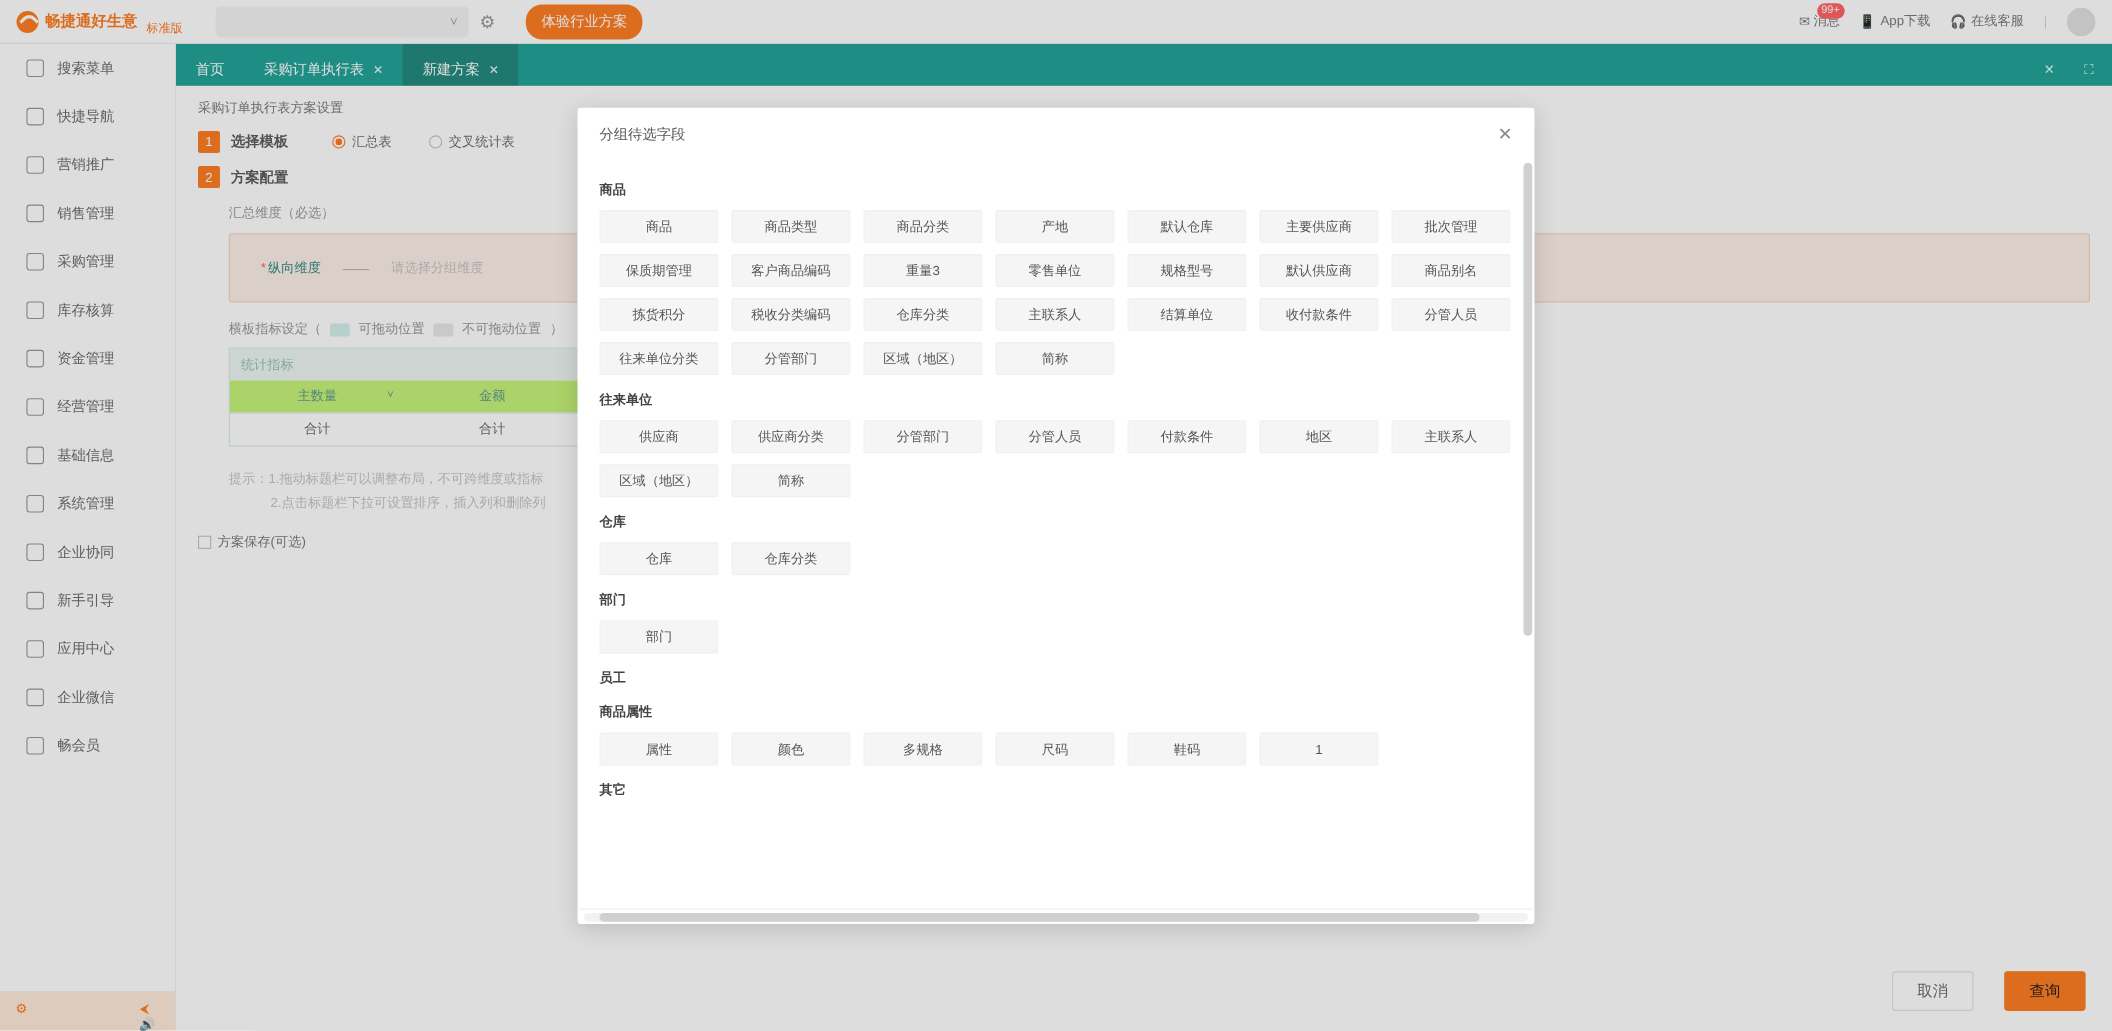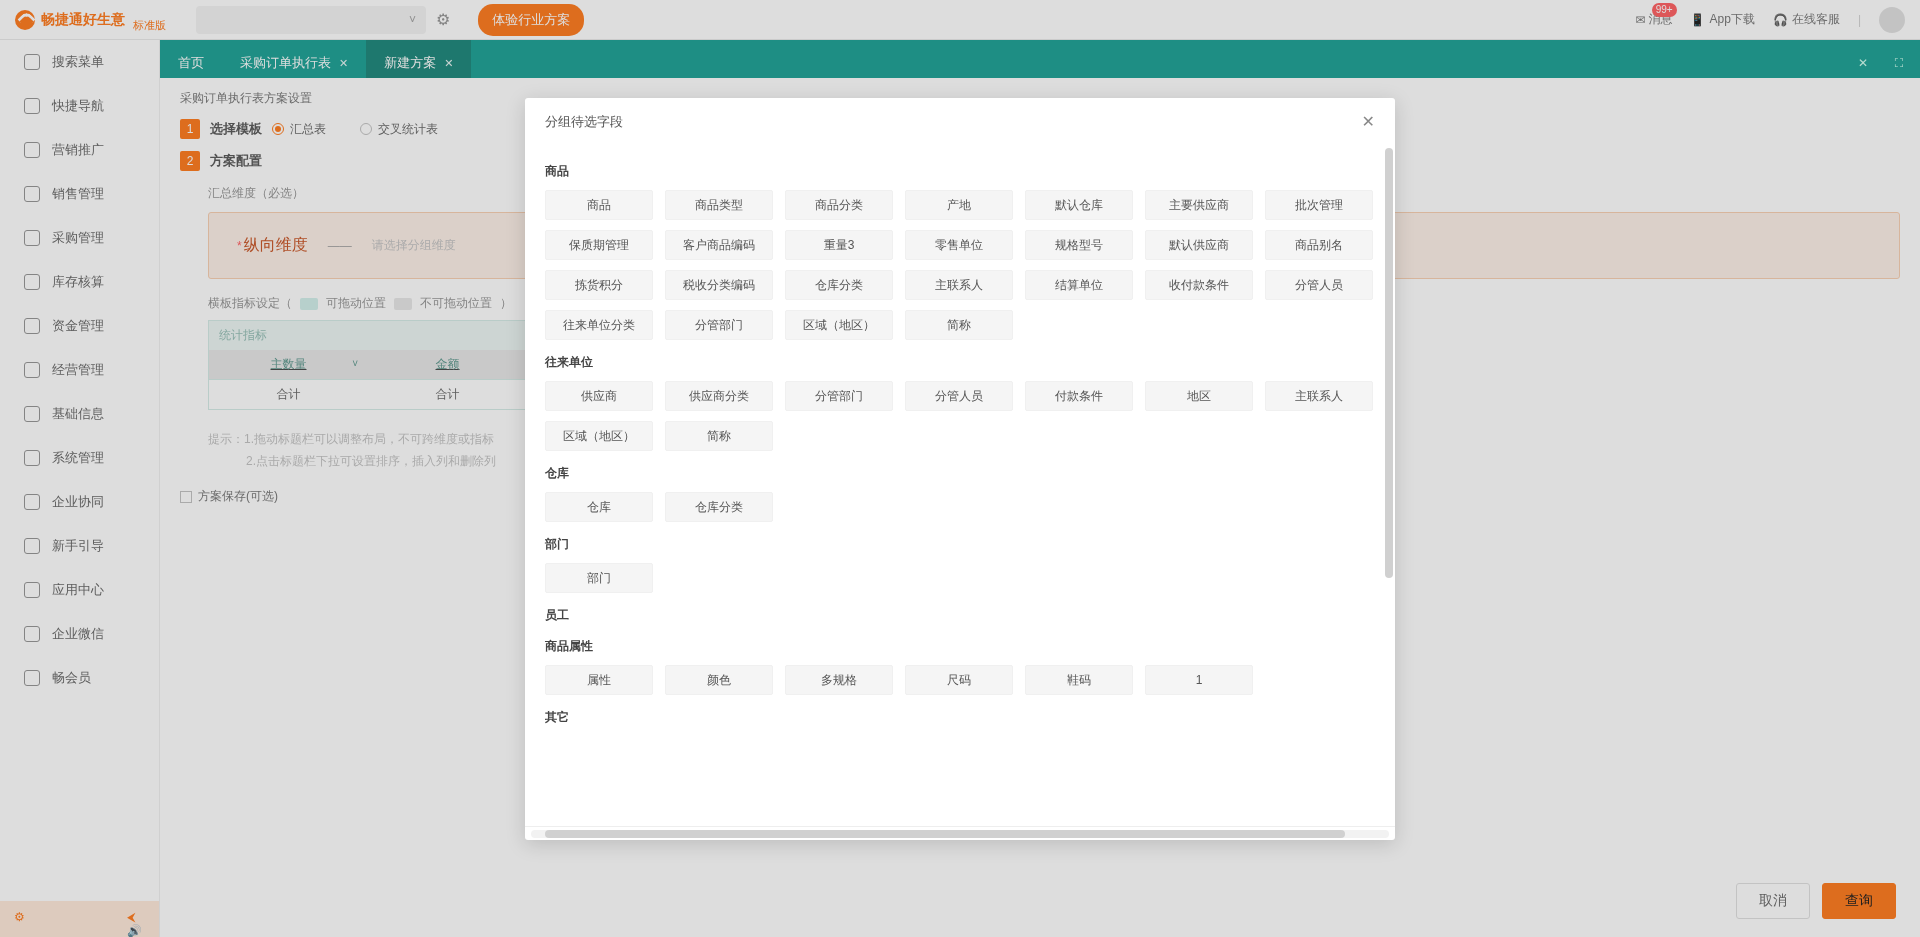--- a/index.html
+++ b/index.html
@@ -34,49 +34,49 @@
 .tab.active { background: #00796b; }
 .tab .x { font-size: 11px; opacity:.9;}
 .tabstrip-right { margin-left:auto; display:flex; align-items:center; padding-right:8px; gap:10px;}
 .ts-btn { width:26px; height:26px; display:flex; align-items:center; justify-content:center; color:#cfe; }
 
 
 .content { position:absolute; left:160px; right:0; top:78px; bottom: 0; background:#fff; padding: 12px 20px; }
 .breadcrumb-title { font-size:12px; color:#666; margin-bottom:12px;}
 .step-row { display:flex; align-items:center; gap:10px; margin-bottom:12px;}
 .step-num { width:20px; height:20px; background:#ff6a00; color:#fff; display:flex; align-items:center; justify-content:center; font-size:12px; border-radius:2px;}
-.step-lbl { font-size:13px; color:#444; font-weight:bold; margin-right:0;}
+.step-lbl { font-size:13px; color:#444; font-weight:bold; margin-right:30px;}
 .radio-opt { display:flex; align-items:center; gap:6px; margin-right:24px; font-size:12px; color:#555;}
 .radio-dot { width:12px; height:12px; border-radius:50%; border:1px solid #bbb; display:inline-block; position:relative;}
 .radio-dot.on { border-color:#ff6a00;}
 .radio-dot.on::after { content:""; position:absolute; inset:2px; background:#ff6a00; border-radius:50%;}
 .config-block { margin-left:28px; }
 .cfg-label { font-size:12px; color:#888; margin: 14px 0 10px;}
 .dim-card { background:#fdeee5; border:1px solid #f7caa8; border-radius:3px; padding: 22px 28px; display:flex; align-items:center; gap:20px; margin-bottom:16px; }
 .req-star { color:#ff4d4f; margin-right:2px;}
-.dim-lbl { font-size:16px; color:#c2410c;}
+.dim-lbl { font-size:12px; color:#0f766e;}
 .dim-sep { color:#999;}
 .dim-placeholder { color:#bbb; font-size:12px;}
 .indicator-wrap { font-size:12px; color:#888; display:flex; align-items:center; gap:8px; margin-bottom:8px;}
 .chip { display:inline-block; width:18px; height:12px; border-radius:2px;}
 .chip.draggable { background:#cceee9;}
 .chip.fixed { background:#e5e5e5;}
 .mini-table { border:1px solid #cfe8e3; width: 320px; }
-.mt-head { background:#e5e5e5; display:flex;text-decoration:underline;}
+.mt-head { background:#bef264; display:flex;}
 .mt-head .cell { flex:1; text-align:center; padding:6px 0; font-size:12px; color:#4a8c80; position:relative;}
 .mt-head .caret { position:absolute; right:10px; top:8px; font-size:10px; color:#4a8c80;}
 .mt-body { display:flex;}
 .mt-body .cell { flex:1; text-align:center; padding:6px 0; font-size:12px; color:#555; border-top:1px solid #cfe8e3;}
 .mt-title { background:#eaf5f2; padding:6px 10px; color:#88b7ad; font-size:12px;}
 .tips { color:#bbb; font-size:12px; margin-top:18px; line-height:22px;}
 .save-row { display:flex; align-items:center; gap:6px; margin-top:16px; color:#666; font-size:12px;}
 .chk { width:12px; height:12px; border:1px solid #bbb; display:inline-block;}
 
 
-.footer-actions { position:absolute; right:24px; bottom:18px; display:flex; gap:12px;}
+.footer-actions { position:absolute; right:24px; bottom:18px; display:flex; gap:28px;}
 .btn { padding: 8px 22px; border-radius:3px; font-size:14px; border:1px solid #ddd; background:#fff; color:#555;}
 .btn.primary { background:#ff6a00; border-color:#ff6a00; color:#000000;}
 
 
 .overlay { position:absolute; inset:0; background: rgba(120,120,120,0.25); z-index:50;}
 .modal { position:absolute; left:50%; top:98px; transform:translateX(-50%); width: 870px; height: 742px; background:#fff; border-radius:3px; box-shadow: 0 4px 20px rgba(0,0,0,.15); z-index:60; display:flex; flex-direction:column;}
 .modal-head { padding: 14px 20px; display:flex; align-items:center; justify-content:space-between; border-bottom: none;}
 .modal-title { font-size:13px; color:#555;}
 .modal-close { font-size:16px; color:#888; cursor:pointer;}
 .modal-body { flex:1; overflow-y:auto; padding: 4px 20px 10px 20px;}

